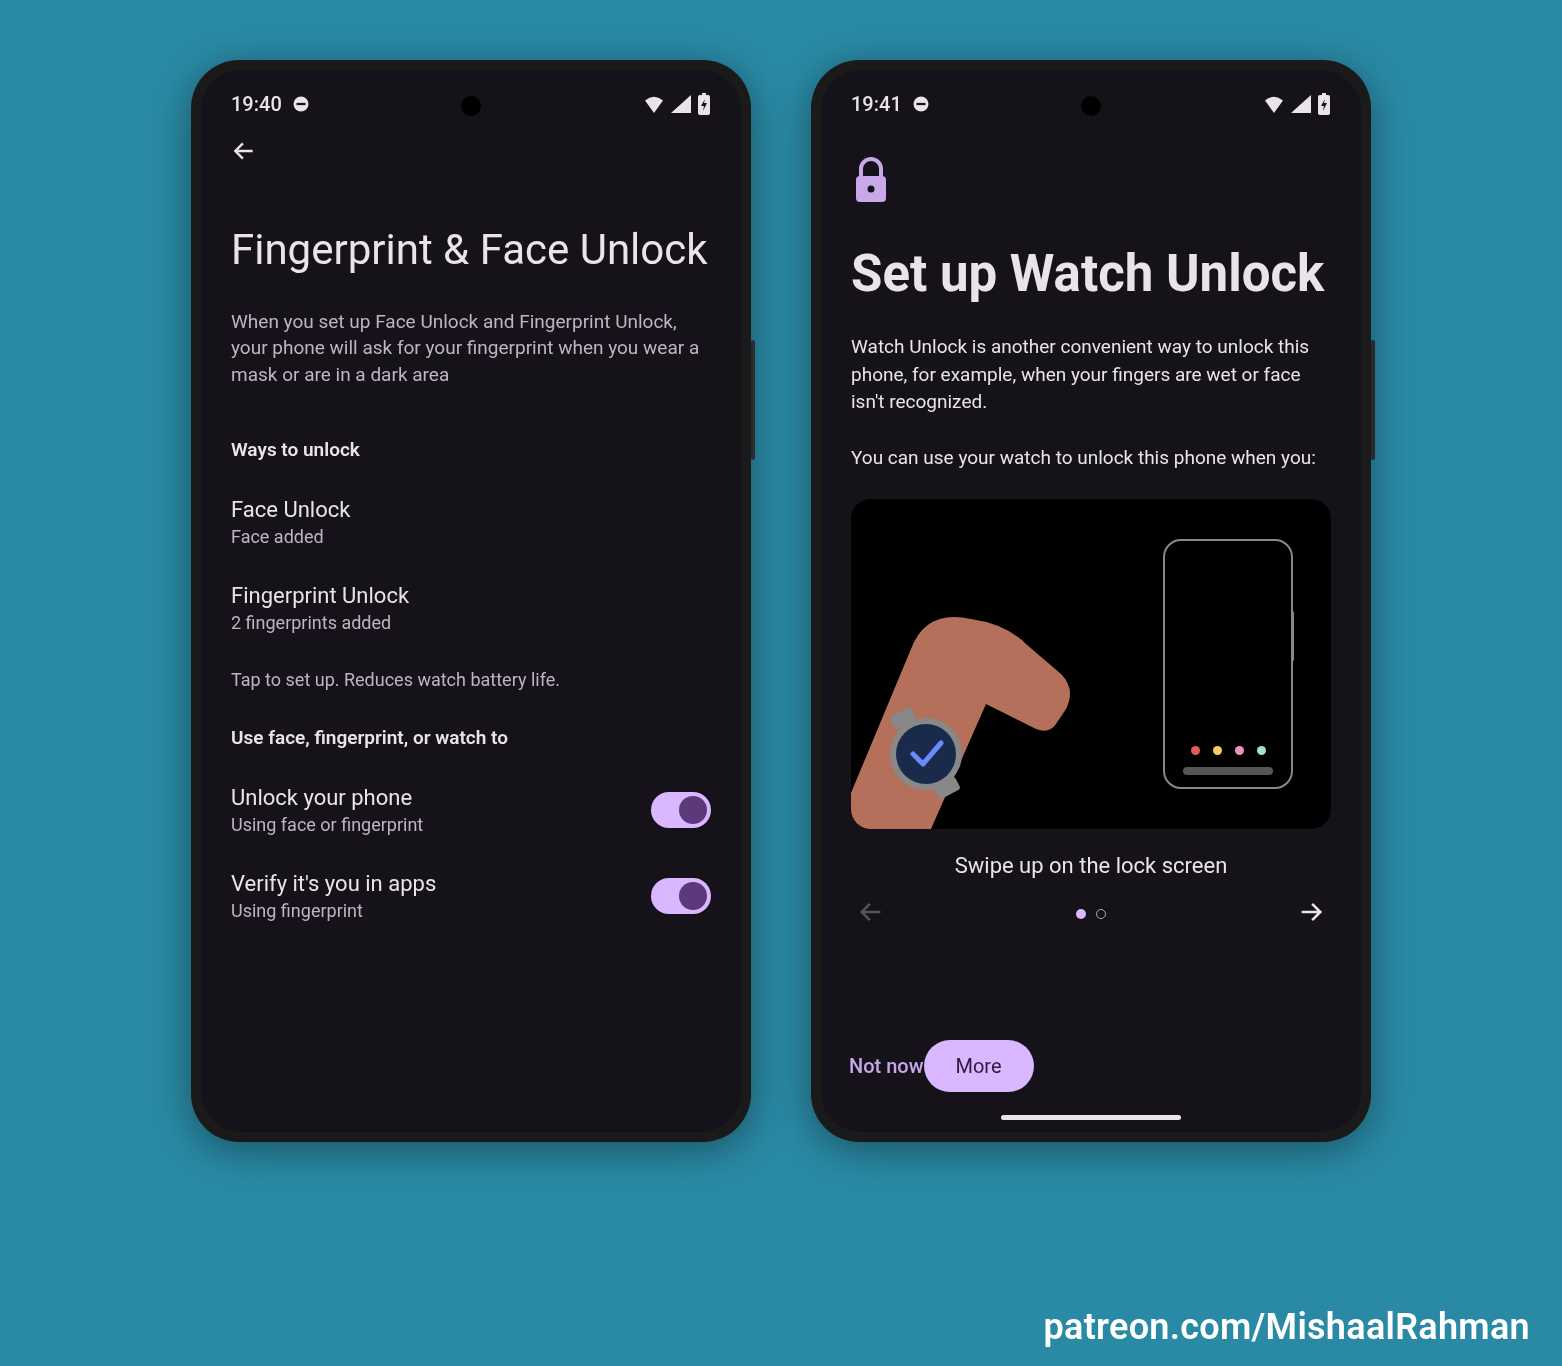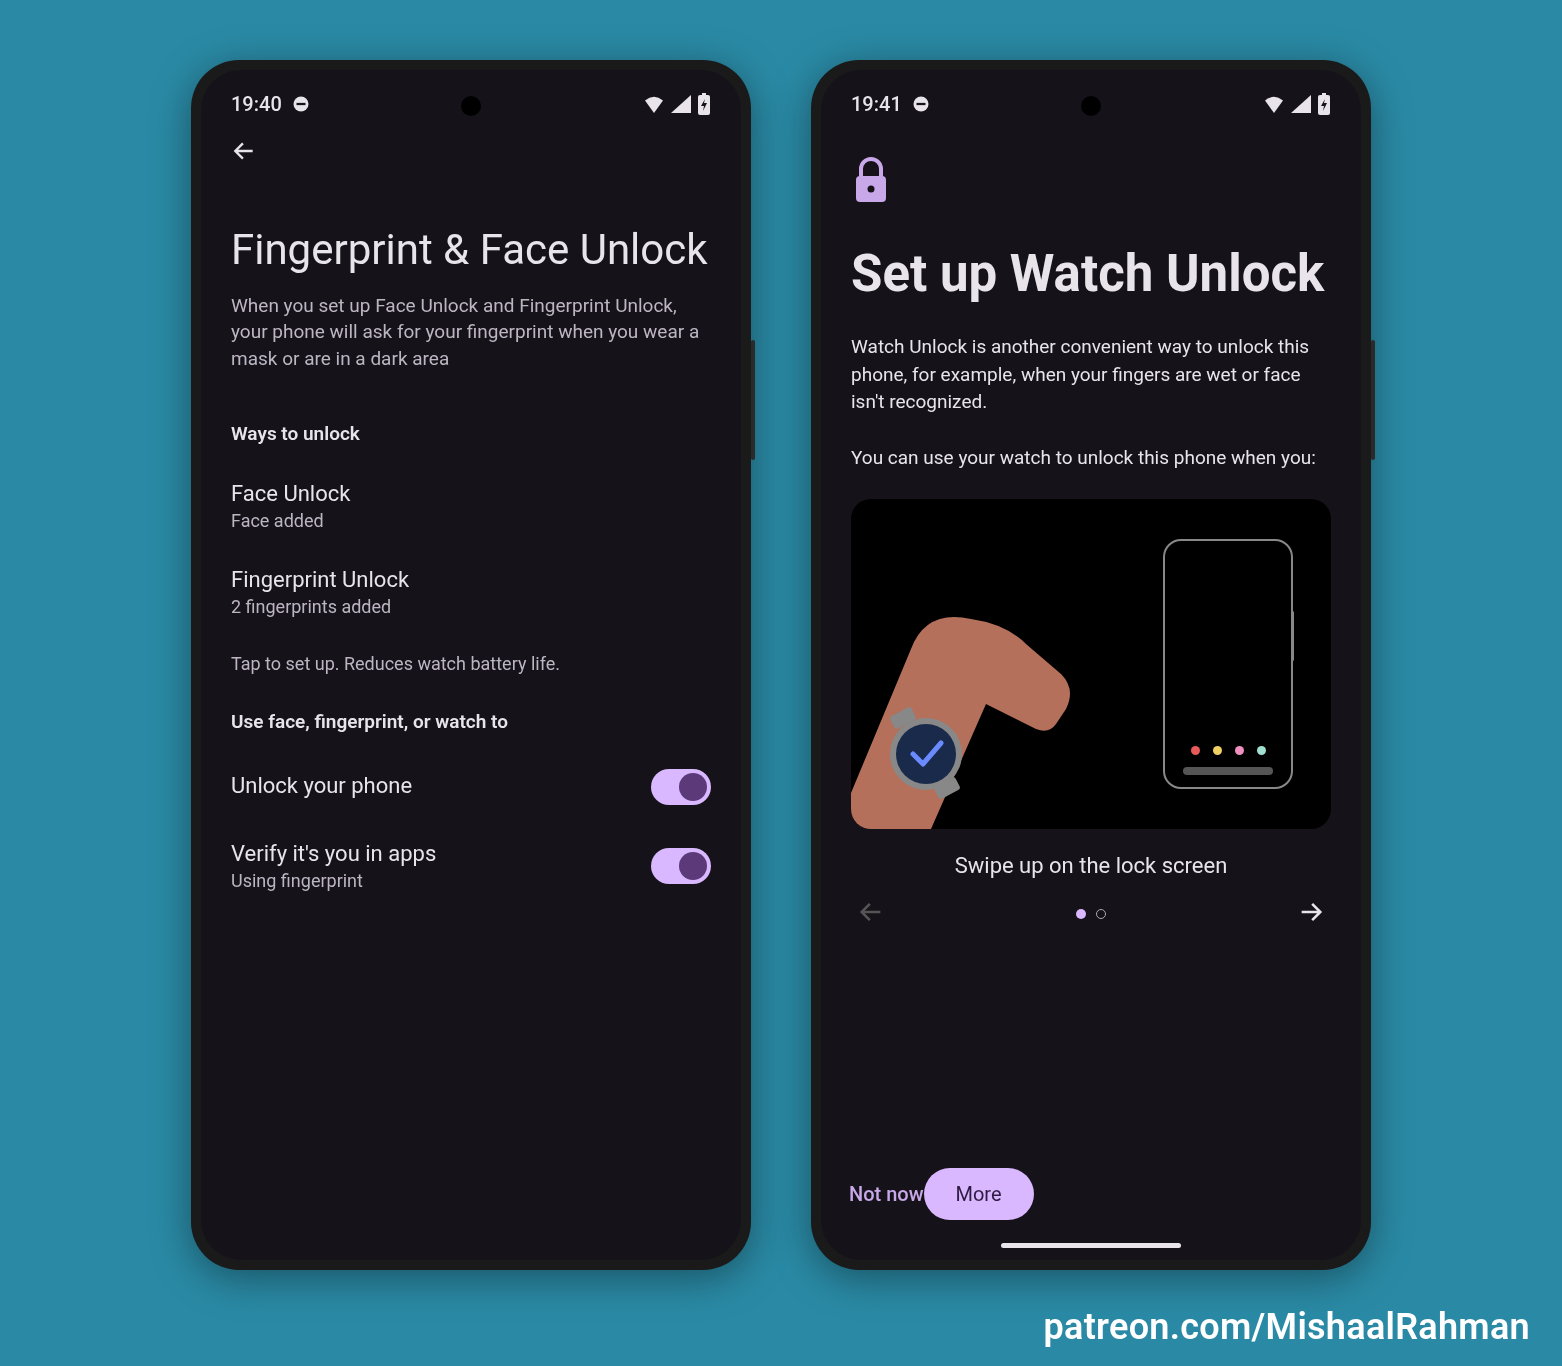--- a/index.html
+++ b/index.html
@@ -10,21 +10,21 @@
     height: 1366px;
     position: relative;
     display: flex;
     justify-content: center;
     align-items: flex-start;
     gap: 60px;
     padding-top: 60px;
   }
   .phone {
     width: 560px;
-    height: 1210px;
+    height: 1082px;
     background: #1a1a1a;
     border-radius: 48px;
     padding: 10px;
     box-shadow: 0 8px 40px rgba(0,0,0,0.4);
     position: relative;
   }
   .phone::before {
     content:"";
     position:absolute;
     right:-4px;
@@ -66,21 +66,21 @@
   }
   .sb-left { display:flex; align-items:center; gap:10px; }
   .sb-right { display:flex; align-items:center; gap:6px; }
   .sb-icon { display:inline-flex; }
   .content { padding: 12px 30px 0 30px; flex:1; display:flex; flex-direction:column; }
   .back-btn { display:inline-flex; margin-bottom:60px;}
   .title {
     font-size: 42px;
     font-weight: 400;
     line-height: 1.25;
-    margin-bottom: 16px;
+    margin-bottom: 32px;
     color:#e8e4ea;
   }
   .desc {
     font-size: 19px;
     color: #bdb6c2;
     line-height: 1.4;
     margin-bottom: 50px;
   }
   .section-label {
     font-size: 19px;
@@ -209,20 +209,21 @@
         <div class="item-text">
           <div class="item-sub">Tap to set up. Reduces watch battery life.</div>
         </div>
       </div>
 
       <div class="section-label">Use face, fingerprint, or watch to</div>
 
       <div class="item">
         <div class="item-text">
           <div class="item-title">Unlock your phone</div>
+          <div class="item-sub">Using face or fingerprint</div>
         </div>
         <div class="toggle"></div>
       </div>
       <div class="item" style="margin-bottom:0">
         <div class="item-text">
           <div class="item-title">Verify it's you in apps</div>
           <div class="item-sub">Using fingerprint</div>
         </div>
         <div class="toggle"></div>
       </div>

